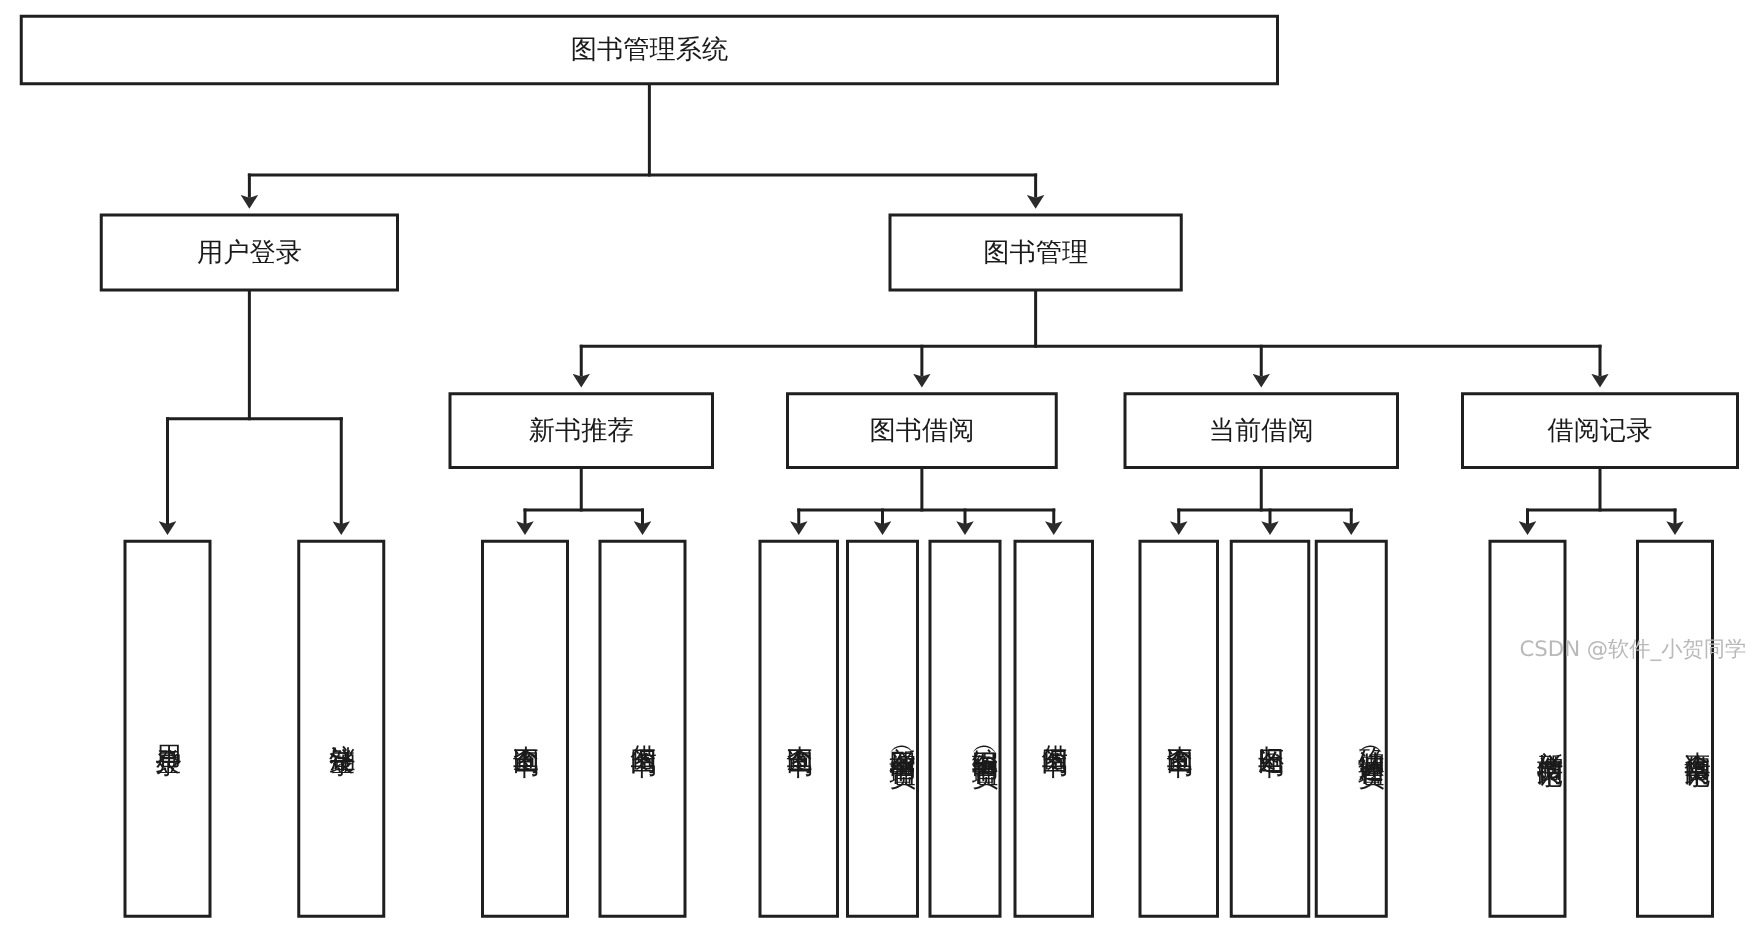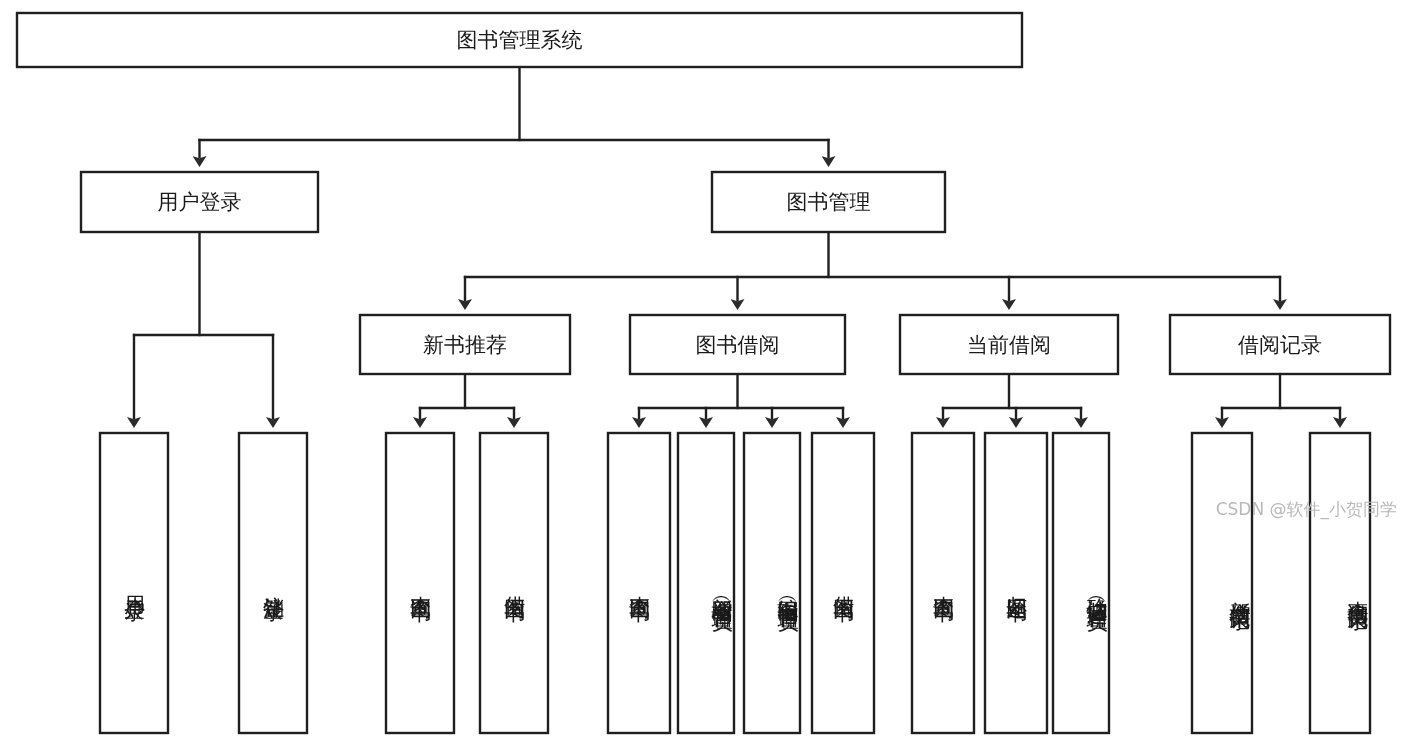--- a/index.html
+++ b/index.html
@@ -62,21 +62,21 @@
     justify-content: center;
     white-space: nowrap;
     pointer-events: none;
   }
   .node-label-v.centered {
     align-items: center;
   }
   .watermark {
     position: absolute;
     right: 8px;
-    bottom: 16px;
+    bottom: 6px;
     font-family: "DejaVu Sans", "Liberation Sans", sans-serif;
     font-size: 17px;
     color: #b9b9b9;
     white-space: nowrap;
   }
 </style>
 </head>
 <body>
 
 <div id="diagram-root">

